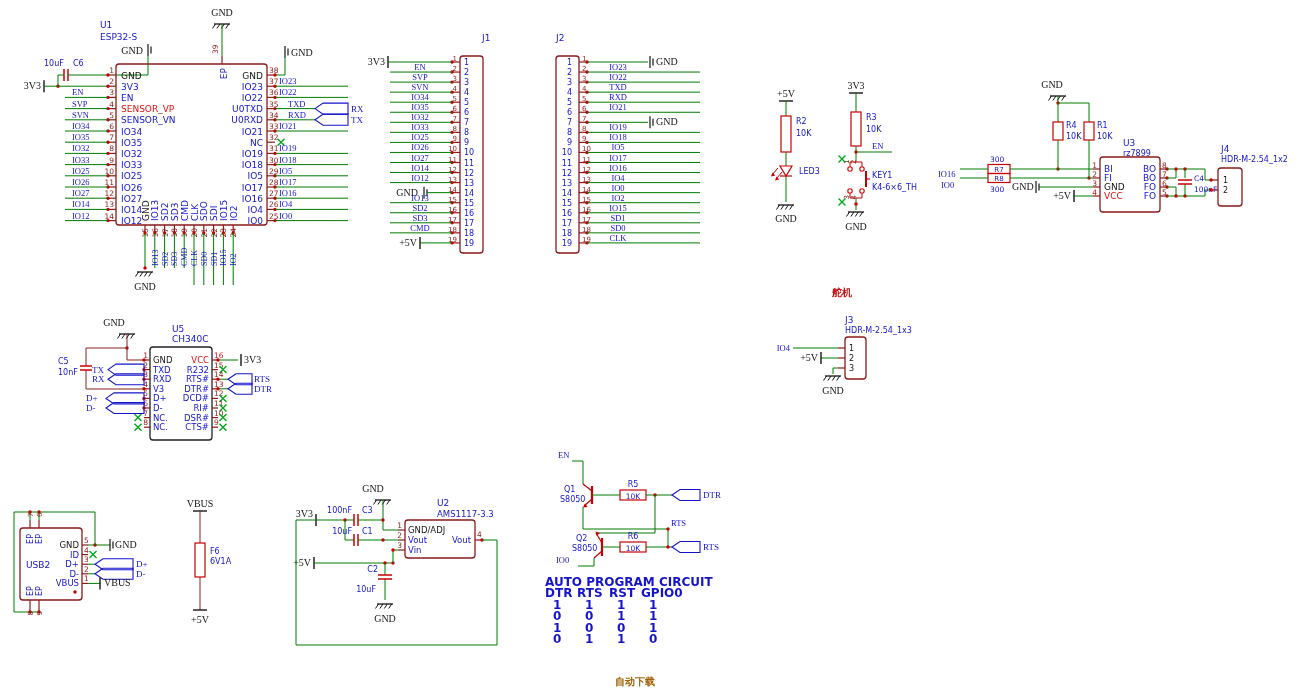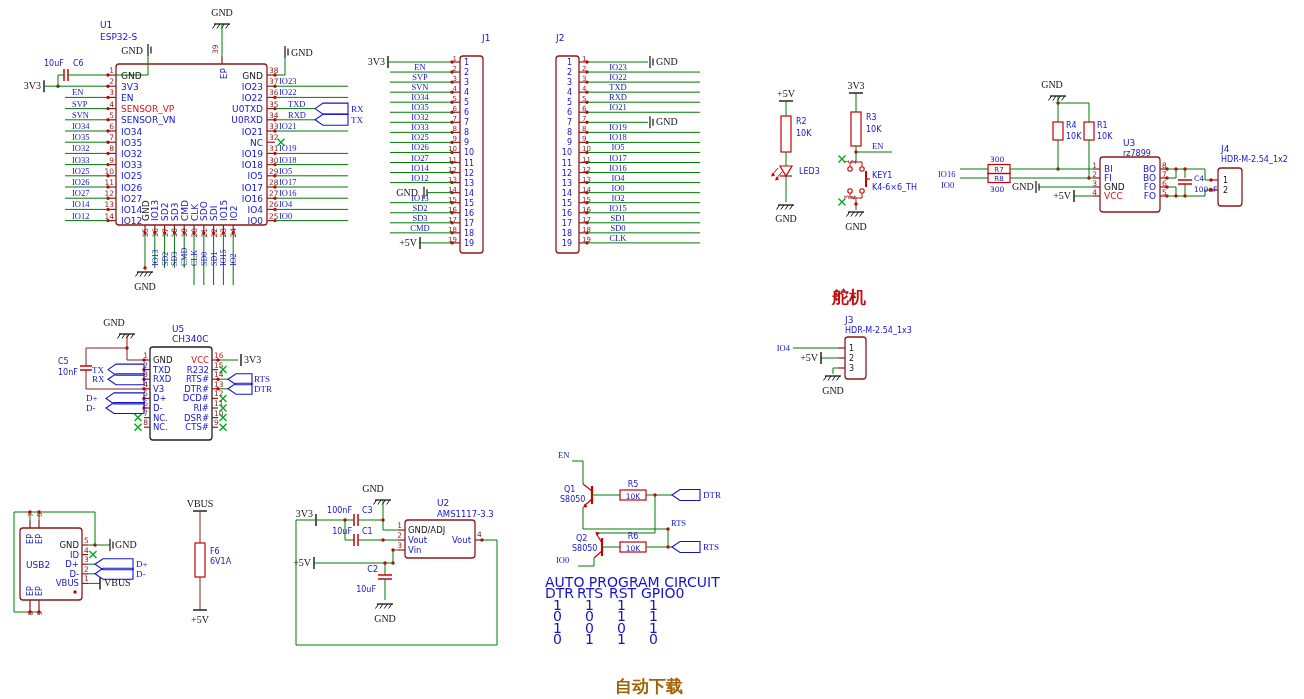--- a/index.html
+++ b/index.html
@@ -1,23 +1,23 @@
 <!DOCTYPE html>
 <html><head>
 <meta charset="utf-8">
 <style>
   html,body{margin:0;padding:0;background:#fff}
   #canvas{position:relative;width:1304px;height:699px;background:#fff;overflow:hidden;font-family:"DejaVu Sans",sans-serif}
   svg{position:absolute;left:0;top:0}
   text.san{font-family:"DejaVu Sans",sans-serif}
   text.ser{font-family:"Liberation Serif","DejaVu Serif",serif}
-  .cap{position:absolute;font-weight:bold;font-size:17px;white-space:nowrap}
+  .cap{position:absolute;font-weight:bold;font-size:10px;white-space:nowrap}
   .servo{left:832px;top:286px;color:#c01010}
   .auto{left:615px;top:675px;color:#a16207}
-  #tt{position:absolute;left:545px;top:577px;color:#1414cc;font-weight:normal;font-size:14px;line-height:11.4px;white-space:nowrap}
+  #tt{position:absolute;left:545px;top:577px;color:#1414cc;font-weight:bold;font-size:12px;line-height:11.4px;white-space:nowrap}
   .ttl{margin-bottom:0}
   .row{display:flex}
   #tthead span{width:32px;display:inline-block}
   #ttbody .row span{width:24px;padding-left:8px;display:inline-block}
 </style>
 </head>
 <body>
 
 <div id="canvas">
   <svg id="sch" width="1304" height="699" viewBox="0 0 1304 699">

